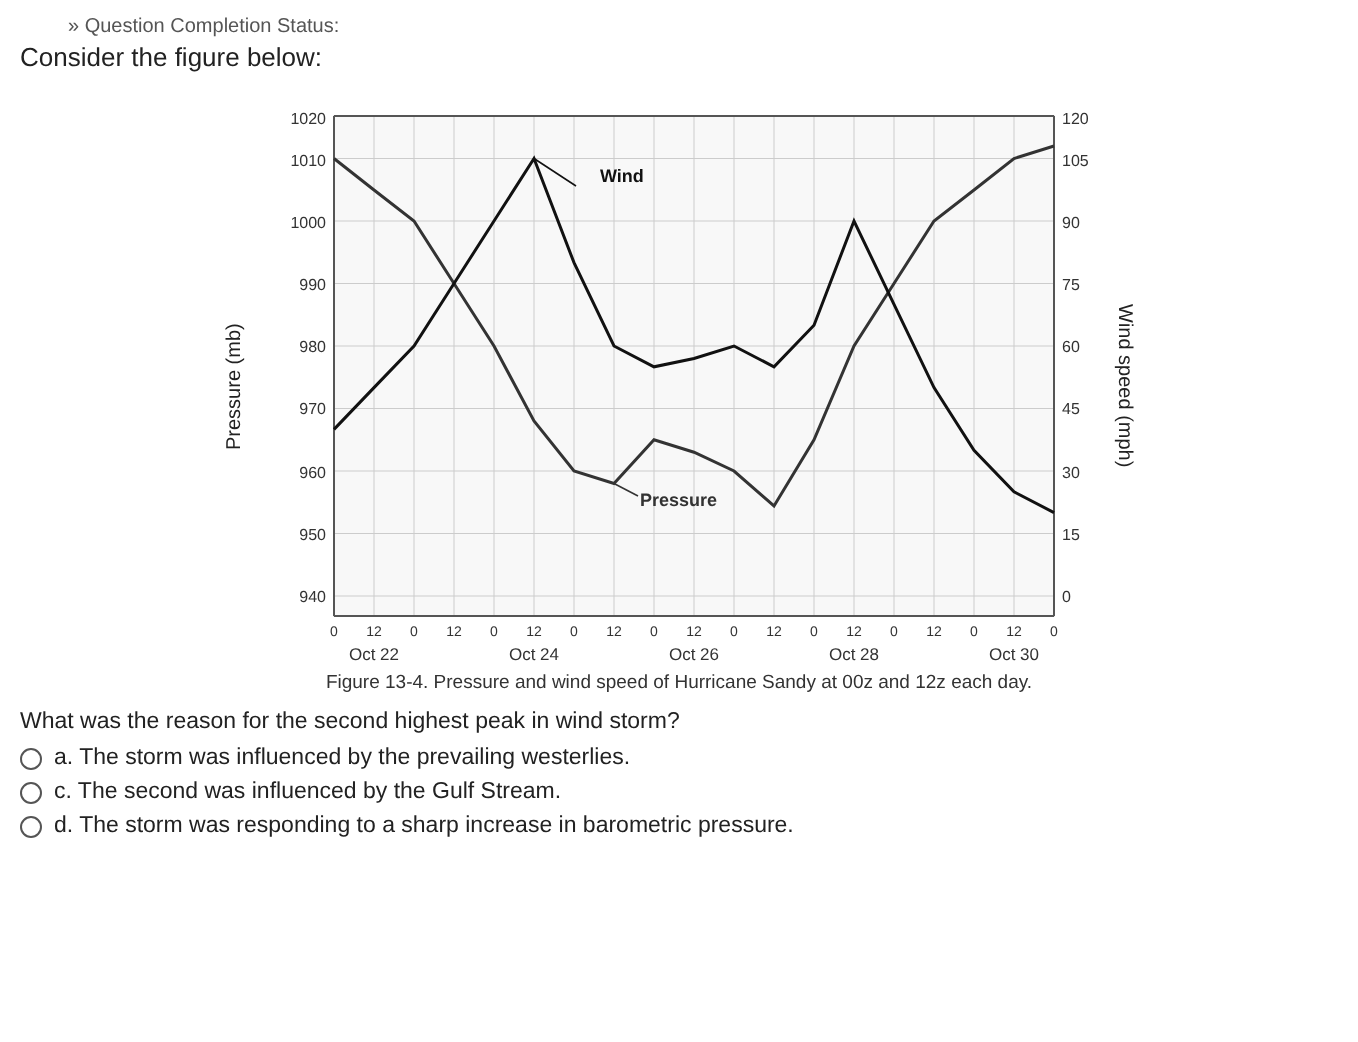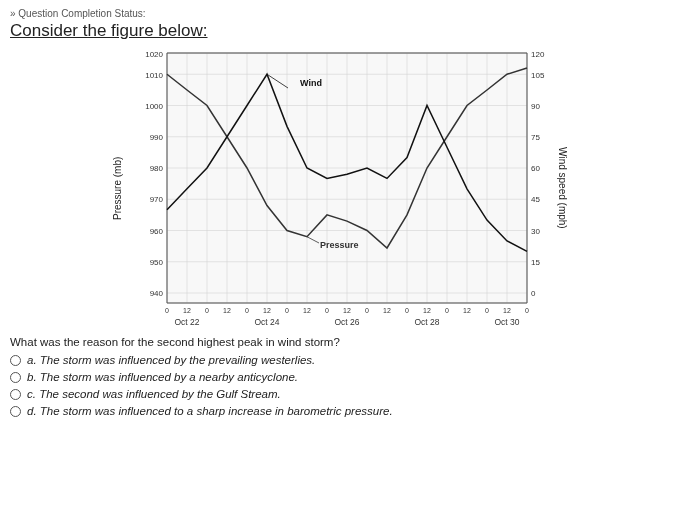--- a/index.html
+++ b/index.html
@@ -9,26 +9,26 @@
       background: #fff;
       width: 679px;
       min-height: 521px;
       padding: 8px 10px;
       color: #222;
     }
     .question-status {
       font-size: 10px;
       color: #555;
       margin-bottom: 2px;
+      margin-left: 24px;
     }
     .consider-text {
-      font-size: 17px;
-      margin-bottom: 7px;
+      font-size: 13px;
+      margin-bottom: 17px;
       color: #222;
-      text-decoration: underline;
     }
     .chart-container {
       display: flex;
       flex-direction: column;
       align-items: center;
       margin-bottom: 6px;
     }
     .chart-area {
       display: flex;
       align-items: stretch;
@@ -71,21 +71,20 @@
     }
     .options-list {
       list-style: none;
       padding: 0;
     }
     .options-list li {
       display: flex;
       align-items: center;
       margin-bottom: 5px;
       font-size: 11.5px;
-      font-style: italic;
     }
     .radio-circle {
       width: 11px;
       height: 11px;
       border-radius: 50%;
       border: 1.5px solid #555;
       margin-right: 6px;
       margin-top: 1px;
       flex-shrink: 0;
       background: #fff;
@@ -251,36 +250,35 @@
 
         <text x="195" y="200" font-size="9" fill="#333" font-weight="bold">Pressure</text>
         <line x1="194" y1="195" x2="182" y2="188.75" stroke="#333" stroke-width="0.8"></line>
 
       </svg>
     </div>
     <div class="y-axis-label-right">
       <span>Wind speed (mph)</span>
     </div>
   </div>
+  <div class="figure-caption">
+    <span>Figure 13-4. Pressure and wind speed of Hurricane Sandy at 00z and 12z each day.</span>
+  </div>
 </div>
 
 <div class="question-text">
   <span>What was the reason for the second highest peak in wind storm?</span>
 </div>
 
 <ul class="options-list">
   <li>
     <div class="radio-circle"></div>
     <span>a. The storm was influenced by the prevailing westerlies.</span>
   </li>
   <li>
     <div class="radio-circle"></div>
-    <span>b. The storm was influenced by a nearby anticyclone.</span>
-  </li>
-  <li>
-    <div class="radio-circle"></div>
     <span>c. The second was influenced by the Gulf Stream.</span>
   </li>
   <li>
     <div class="radio-circle"></div>
-    <span>d. The storm was influenced to a sharp increase in barometric pressure.</span>
+    <span>d. The storm was responding to a sharp increase in barometric pressure.</span>
   </li>
 </ul>
 
 </body></html>

